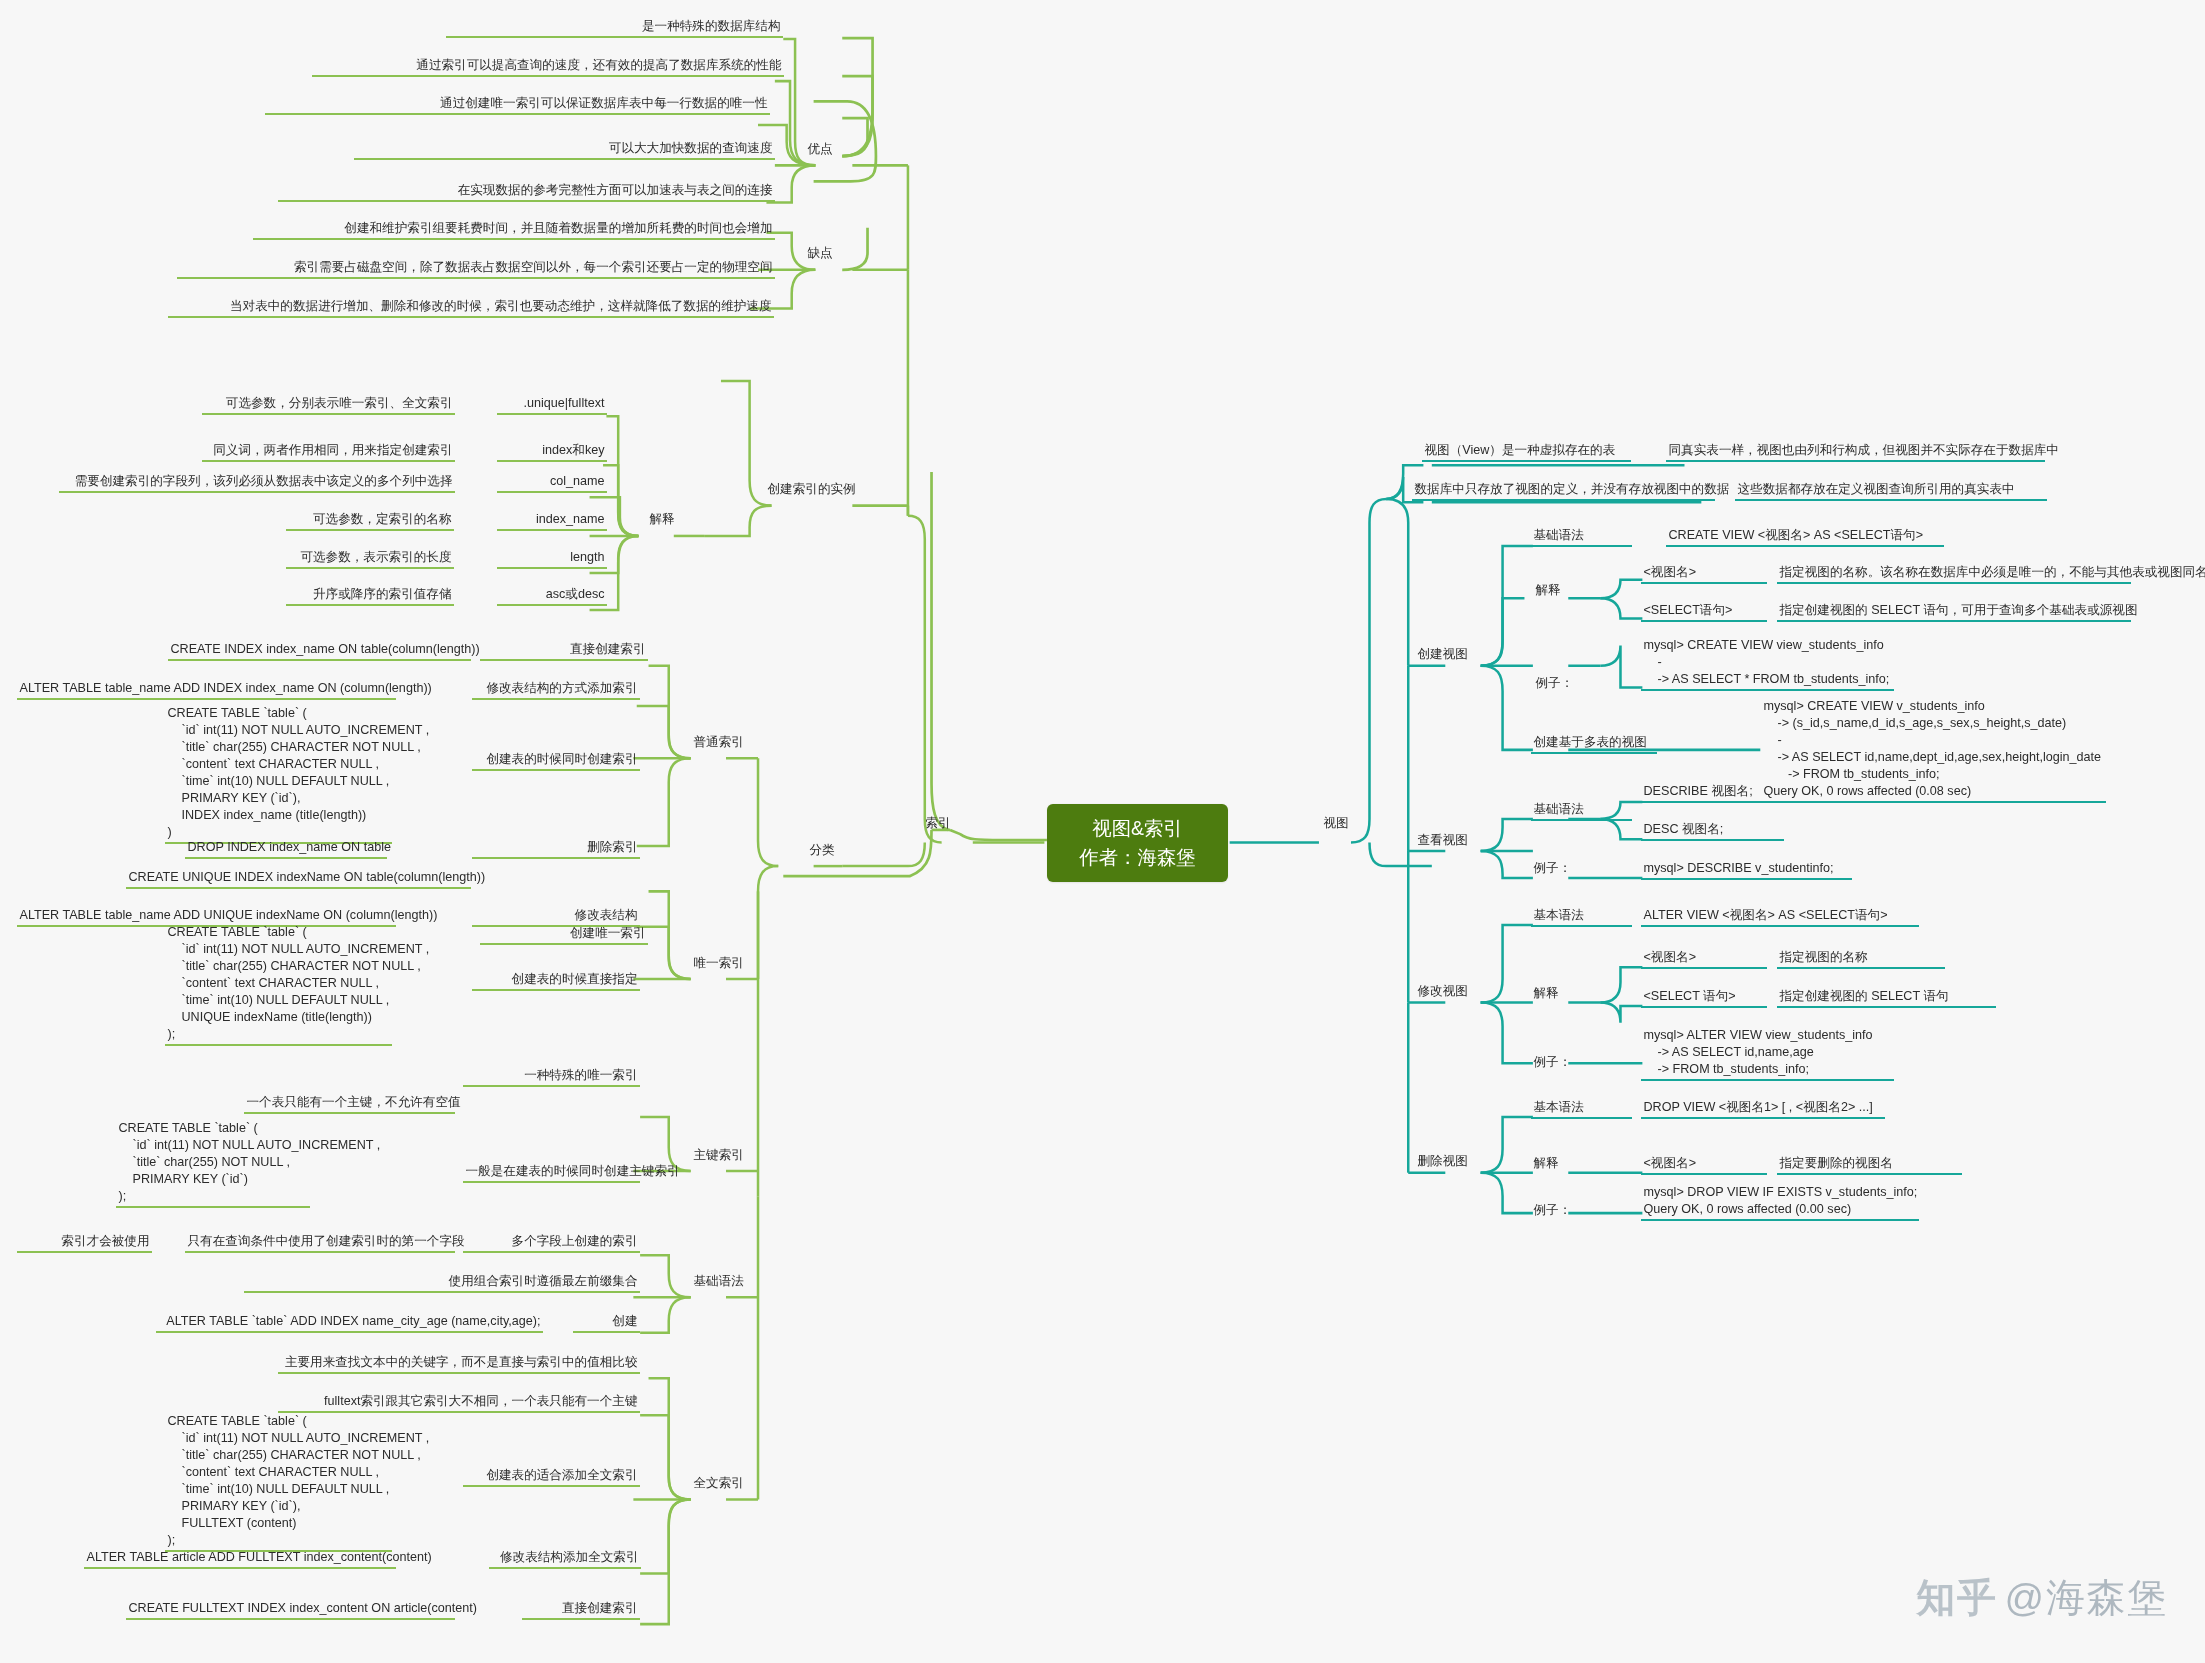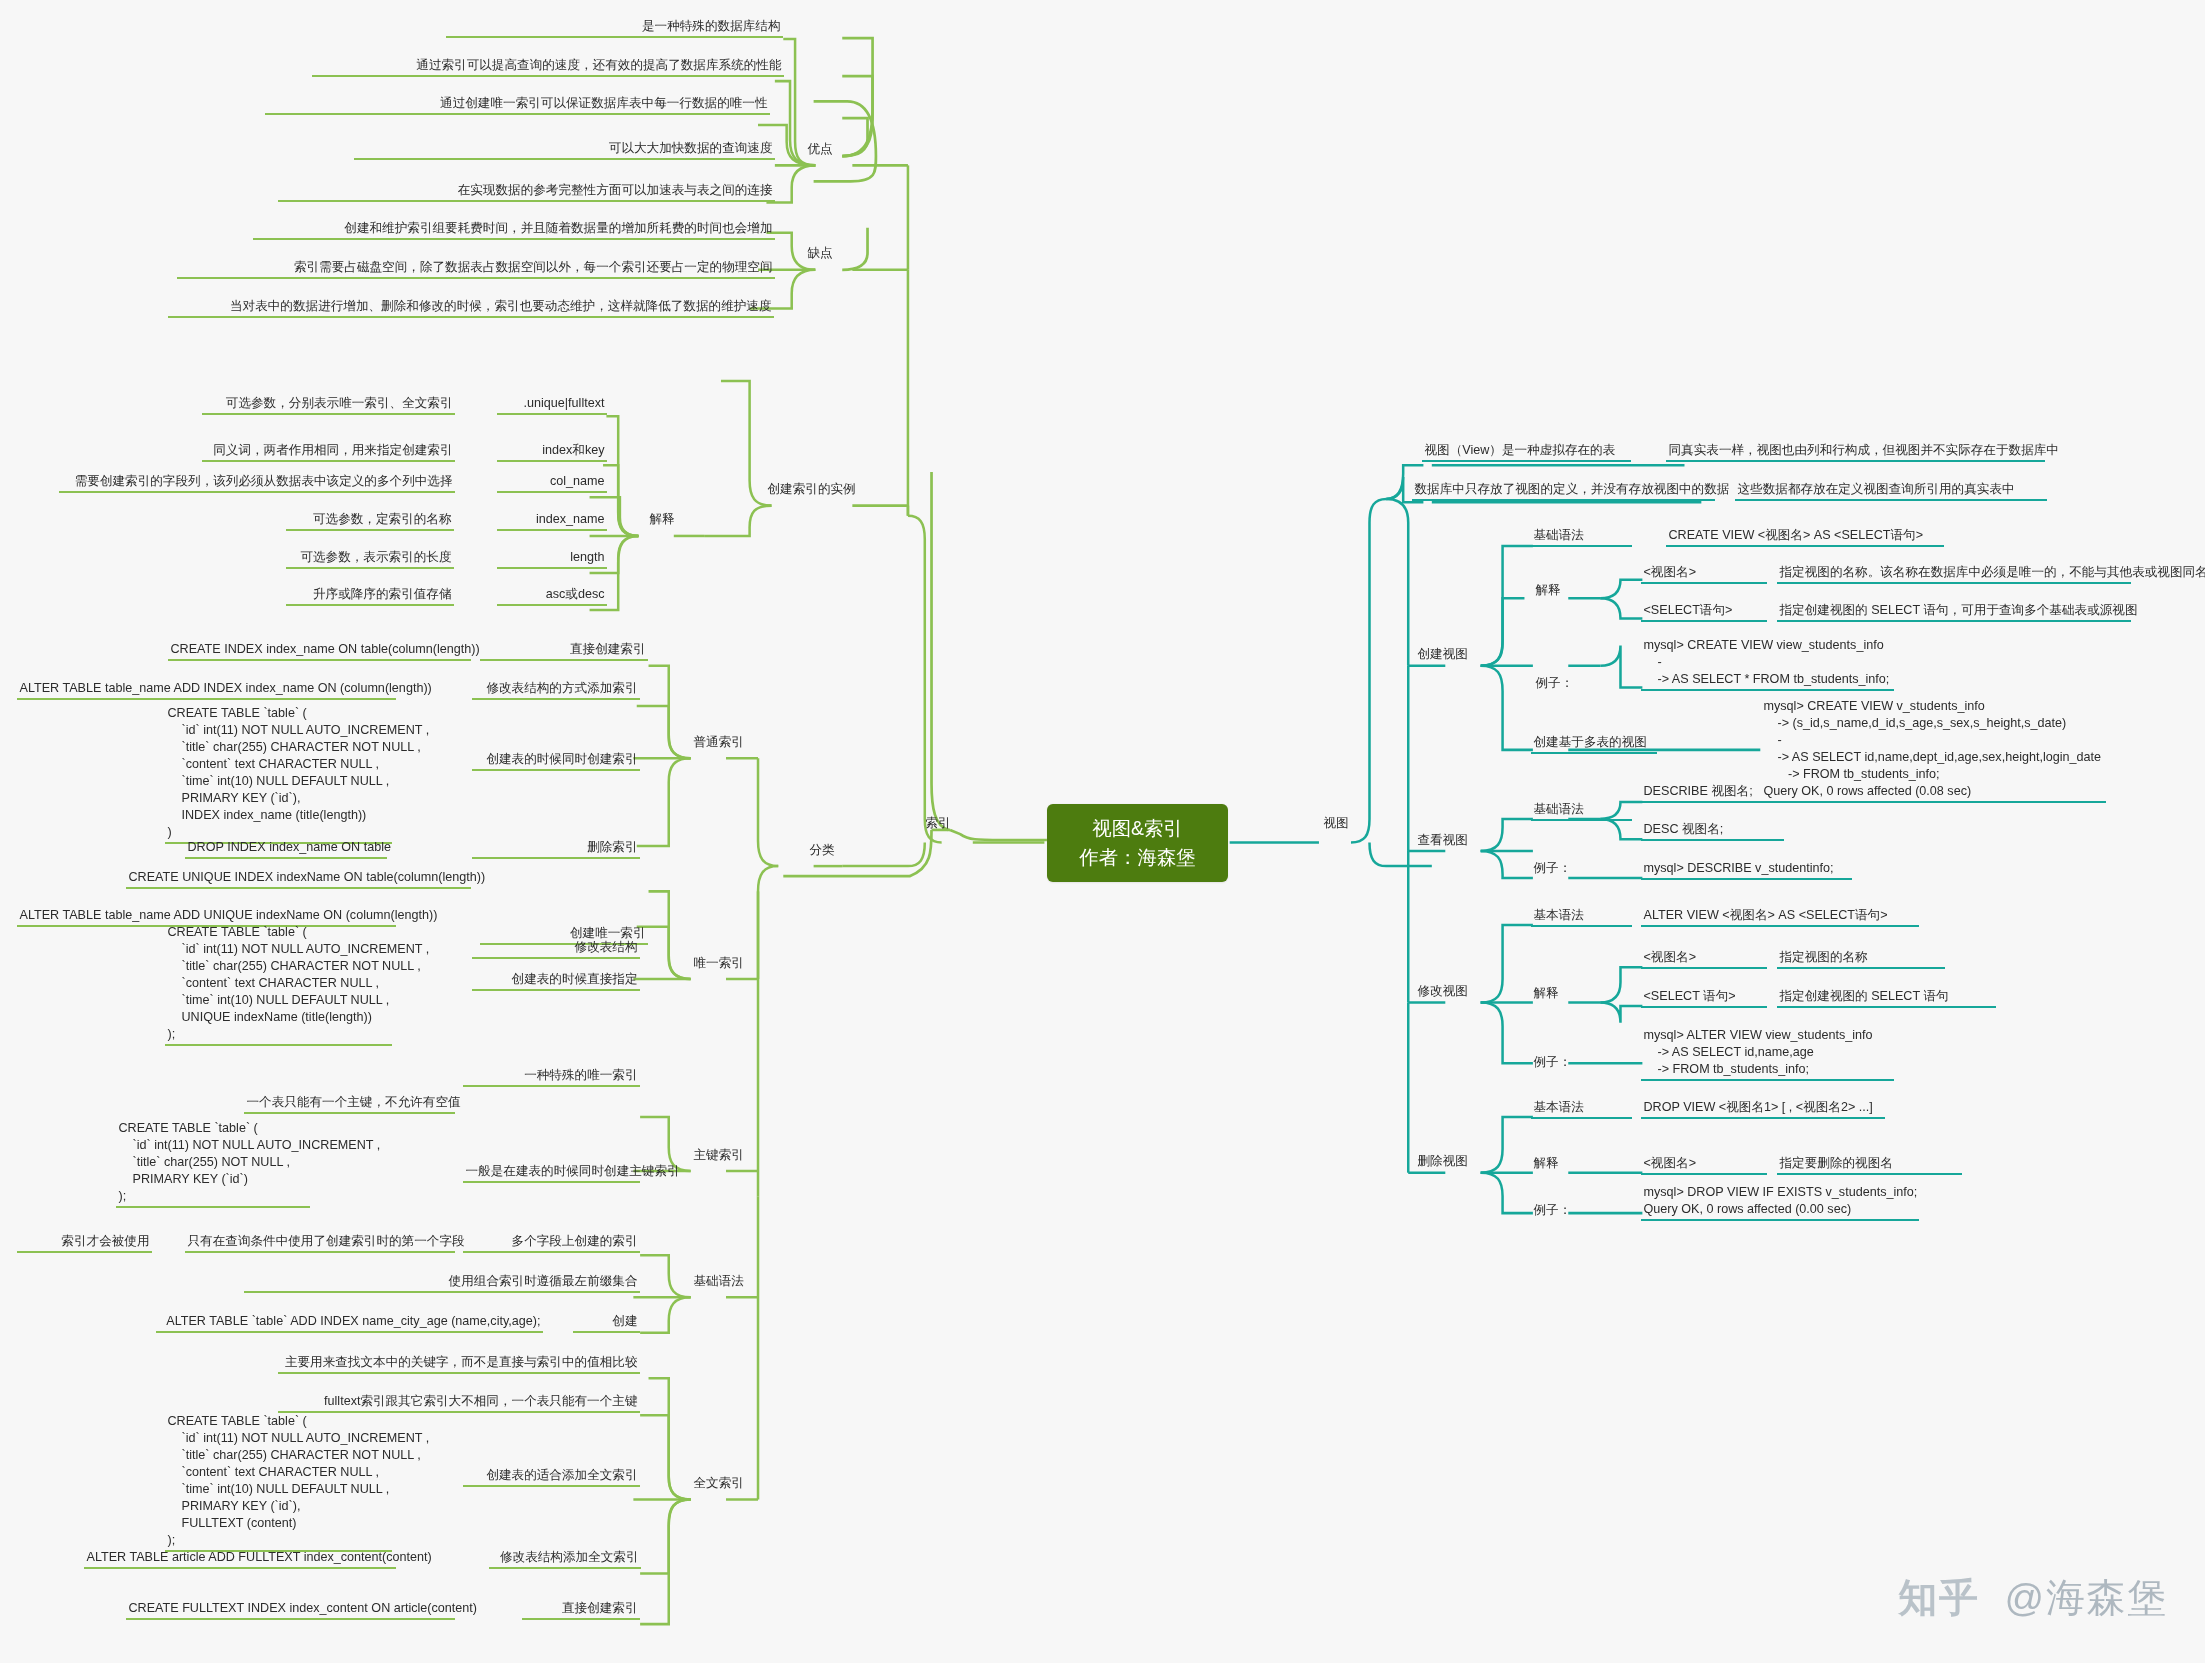--- a/index.html
+++ b/index.html
@@ -37,21 +37,21 @@
     line-height: 1.5;
     padding: 10px 17px;
     text-align: center;
     white-space: pre-line;
     box-shadow: 0 0.8px 1.7px rgba(0,0,0,.08);
   }
 
   .watermark {
     position:absolute;
     right: 37px; bottom: 39px;
-    display:flex; align-items:center; gap:25px;
+    display:flex; align-items:center; gap:7px;
     color: #a9b3bb;
     font-size: 39px;
     letter-spacing: 1.7px;
   }
   .watermark .zh { color:#b9c2c9; font-weight:bold; }
   .watermark .at { color:#aeb8c0; }
 </style>
 </head>
 <body>
 
@@ -257,21 +257,21 @@
     `time` int(10) NULL DEFAULT NULL ,
     PRIMARY KEY (`id`),
     INDEX index_name (title(length))
 )</div>
   <div class="node ul right" style="left:472px; top:838px; width:168px;">删除索引</div>
   <div class="node ul right" style="left:185px; top:838px; width:202px;">DROP INDEX index_name ON table</div>
 
   <div class="node noline" style="left:691px; top:954px;">唯一索引</div>
   <div class="node ul right" style="left:480px; top:884px; width:168px;margin-top:40px;">创建唯一索引</div>
   <div class="node ul right" style="left:126px; top:868px; width:345px;">CREATE UNIQUE INDEX indexName ON table(column(length))</div>
-  <div class="node ul right" style="left:472px; top:906px; width:168px;margin-top:32px;">修改表结构</div>
+  <div class="node ul right" style="left:472px; top:906px; width:168px;">修改表结构</div>
   <div class="node ul right" style="left:17px; top:906px; width:379px;">ALTER TABLE table_name ADD UNIQUE indexName ON (column(length))</div>
   <div class="node ul right" style="left:472px; top:970px; width:168px;">创建表的时候直接指定</div>
   <div class="node ul" style="left:165px; top:923px; width:227px; white-space:pre;">CREATE TABLE `table` (
     `id` int(11) NOT NULL AUTO_INCREMENT ,
     `title` char(255) CHARACTER NOT NULL ,
     `content` text CHARACTER NULL ,
     `time` int(10) NULL DEFAULT NULL ,
     UNIQUE indexName (title(length))
 );</div>
 

